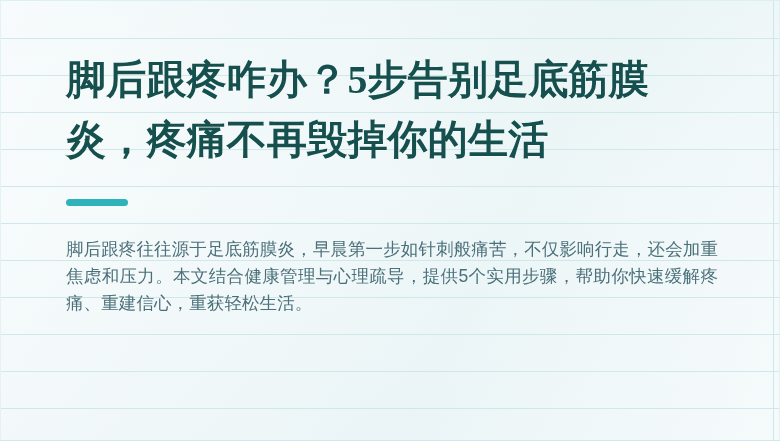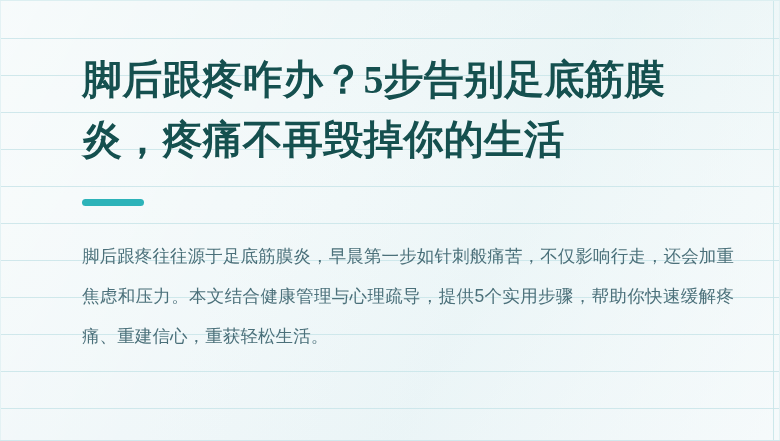--- a/index.html
+++ b/index.html
@@ -63,21 +63,21 @@
     pointer-events: none;
     box-shadow:
       inset 0 1px 0 0 #dceff1,
       inset 0 -1px 0 0 #cfe8ec,
       inset 1px 0 0 0 #e4f2f4,
       inset -1px 0 0 0 #e4f2f4;
   }
 
   #content {
     position: absolute;
-    left: 82px;
+    left: 66px;
     top: 0;
     width: 660px;
     height: 413px;
   }
 
   #page-title {
     position: absolute;
     left: 0;
     top: 50px;
     width: 640px;
@@ -103,21 +103,21 @@
   }
 
   #summary-text {
     position: absolute;
     left: 0;
     top: 236px;
     width: 652px;
     margin: 0;
     font-family: "Liberation Sans", "DejaVu Sans", sans-serif;
     font-size: 17.5px;
-    line-height: 40px;
+    line-height: 27px;
     font-weight: 400;
     letter-spacing: 0.1px;
     color: #4b707a;
     text-align: justify;
     text-justify: inter-ideograph;
   }
 </style>
 </head>
 <body>
 

